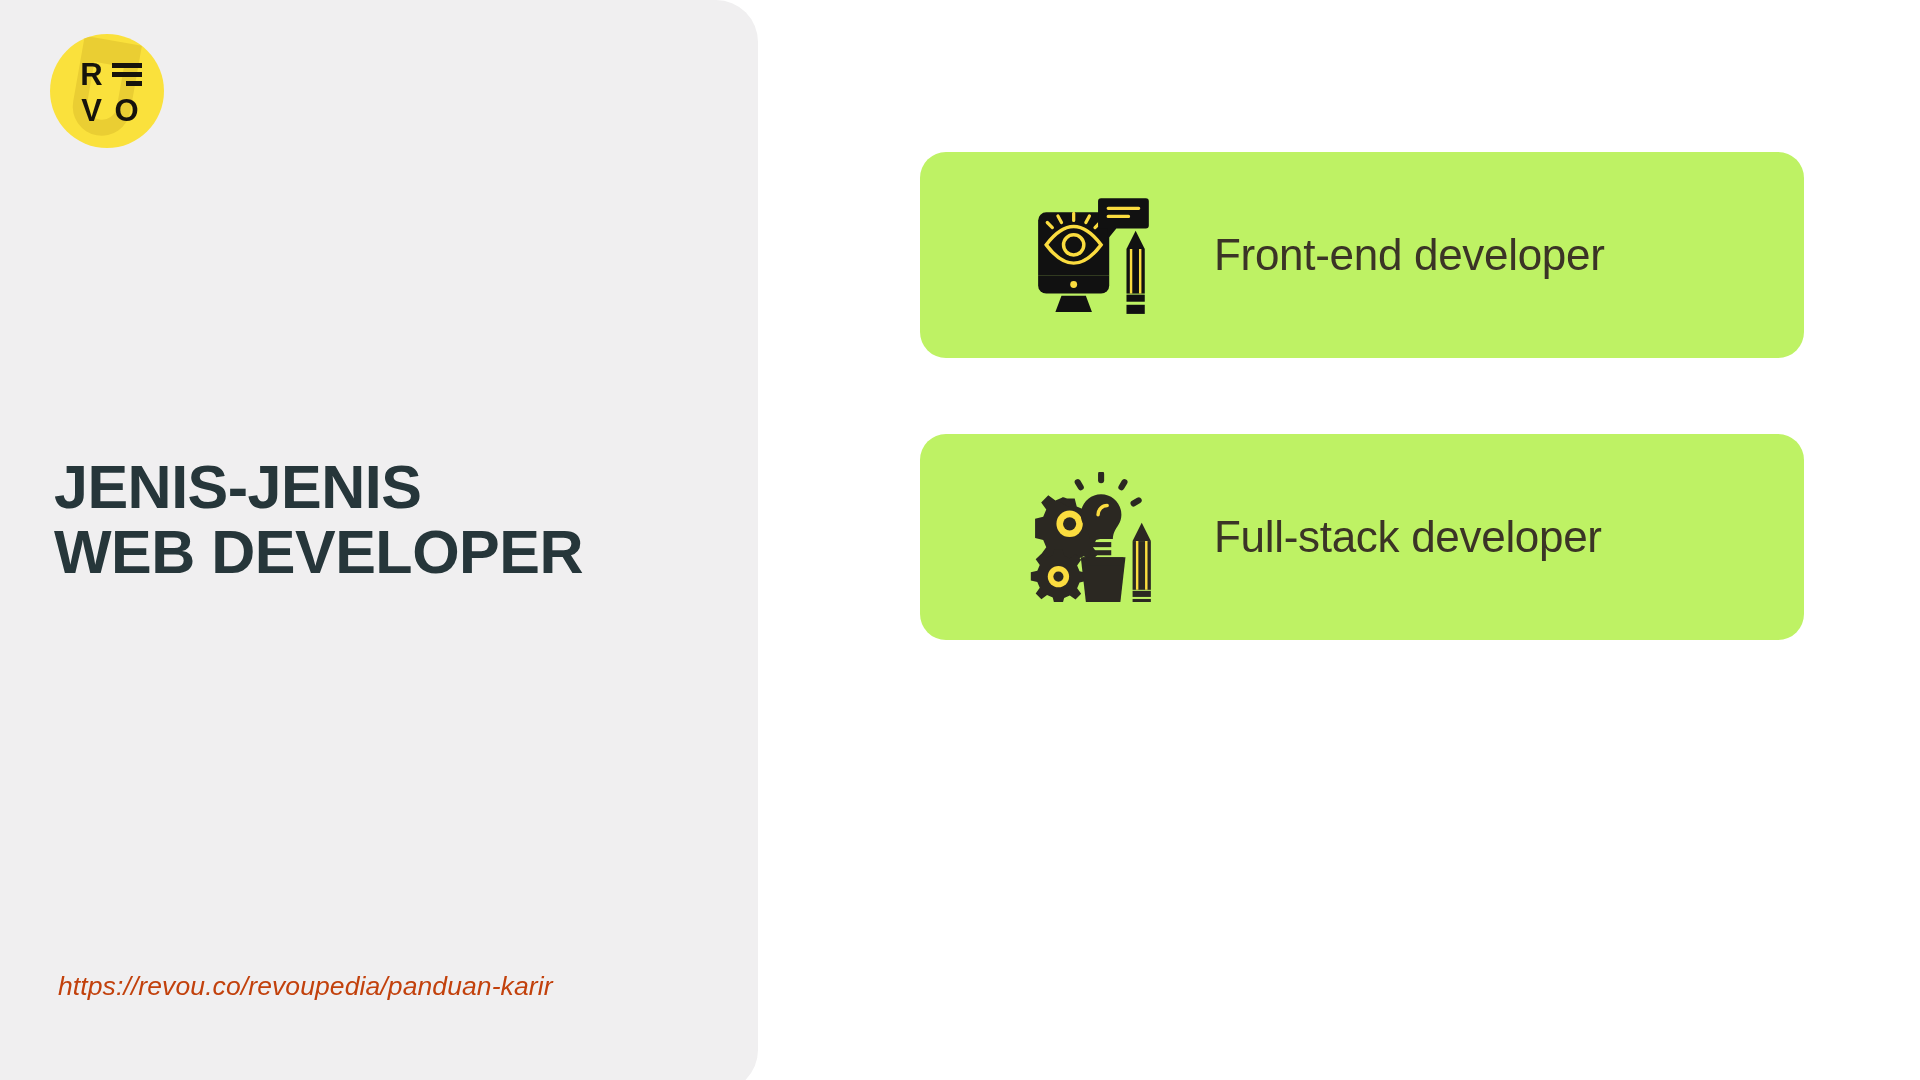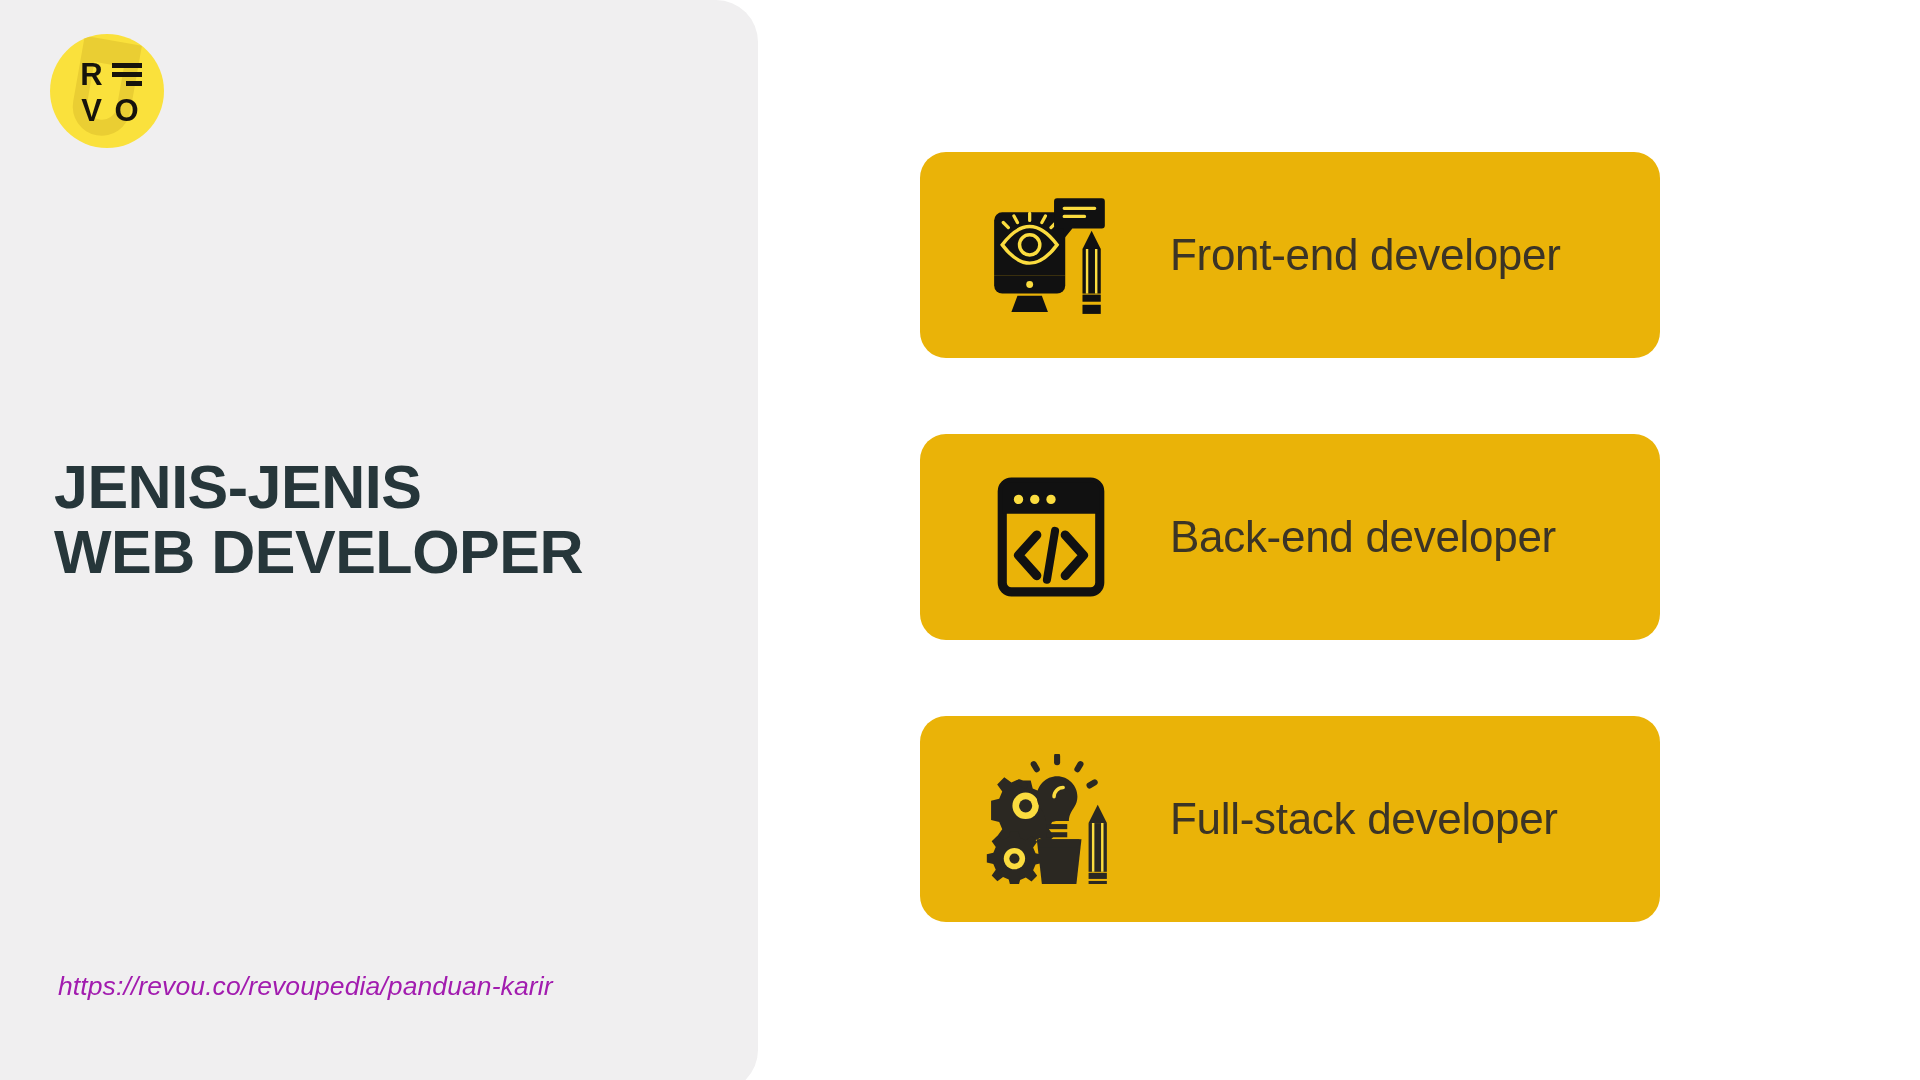--- a/index.html
+++ b/index.html
@@ -76,33 +76,34 @@
 
   
   .footer-block {
     position:absolute; left:58px; top:968px;
   }
   .footer-line {
     font-family:"Liberation Sans", sans-serif;
     font-style:italic;
     font-size:26.5px;
     line-height:1.42;
-    color:#a21caf;
+    color:#c2410c;
     letter-spacing:0.1px;
   }
 
   
   .cards { position:absolute; left:920px; top:152px; width:740px; }
   .card {
     position:relative;
-    width:740px; height:206px;
-    background:#eab308;
+    width:884px; height:206px;
+    background:#bef264;
     border-radius:26px;
     display:flex; align-items:center;
     margin-bottom:76px;
+    padding-left:44px;
   }
   .card:last-child { margin-bottom:16px; }
   .card-icon {
     width:150px; height:150px;
     margin-left:56px;
     flex:0 0 150px;
     display:flex; align-items:center; justify-content:center;
   }
   .card-icon svg { width:130px; height:130px; display:block; }
   .card-label {
@@ -167,38 +168,20 @@
           <path d="M104 40l9 18h-18z" fill="#111111"></path>
           <rect x="95" y="58" width="18" height="44" fill="#111111"></rect>
           <path d="M99.5 58v44M108.5 58v44" stroke="#FBDC3F" stroke-width="2.4"></path>
           <rect x="95" y="103" width="18" height="7" fill="#111111"></rect>
           <rect x="95" y="113" width="18" height="9" fill="#111111"></rect>
         </svg>
       </div>
       <div class="card-label">Front-end developer</div>
     </div>
 
-    <div class="card">
-      <div class="card-icon">
-        <svg viewBox="0 0 128 128" xmlns="http://www.w3.org/2000/svg">
-
-          <rect x="16" y="10" width="96" height="108" rx="9" ry="9" fill="none" stroke="#111111" stroke-width="9"></rect>
-
-          <path d="M16 19a9 9 0 0 1 9-9h78a9 9 0 0 1 9 9v22H16z" fill="#111111"></path>
-          <circle cx="32" cy="27" r="4.6" fill="#FBDC3F"></circle>
-          <circle cx="48" cy="27" r="4.6" fill="#FBDC3F"></circle>
-          <circle cx="64" cy="27" r="4.6" fill="#FBDC3F"></circle>
-
-          <path d="M50 62L32 82l18 20" fill="none" stroke="#111111" stroke-width="9" stroke-linecap="round" stroke-linejoin="round"></path>
-          <path d="M78 62l18 20-18 20" fill="none" stroke="#111111" stroke-width="9" stroke-linecap="round" stroke-linejoin="round"></path>
-          <path d="M68 58L60 106" fill="none" stroke="#111111" stroke-width="8" stroke-linecap="round"></path>
-        </svg>
-      </div>
-      <div class="card-label">Back-end developer</div>
-    </div>
 
     <div class="card">
       <div class="card-icon">
         <svg viewBox="0 0 128 128" xmlns="http://www.w3.org/2000/svg">
 
           <g fill="#2B2822">
             <path d="M34 26h10l2 8 7 3 7-5 7 7-5 7 3 7 8 2v10l-8 2-3 7 5 7-7 7-7-5-7 3-2 8H34l-2-8-7-3-7 5-7-7 5-7-3-7-8-2V46l8-2 3-7-5-7 7-7 7 5 7-3z"></path>
           </g>
           <circle cx="39" cy="51" r="13" fill="#FBDC3F"></circle>
           <circle cx="39" cy="51" r="6.5" fill="#2B2822"></circle>

